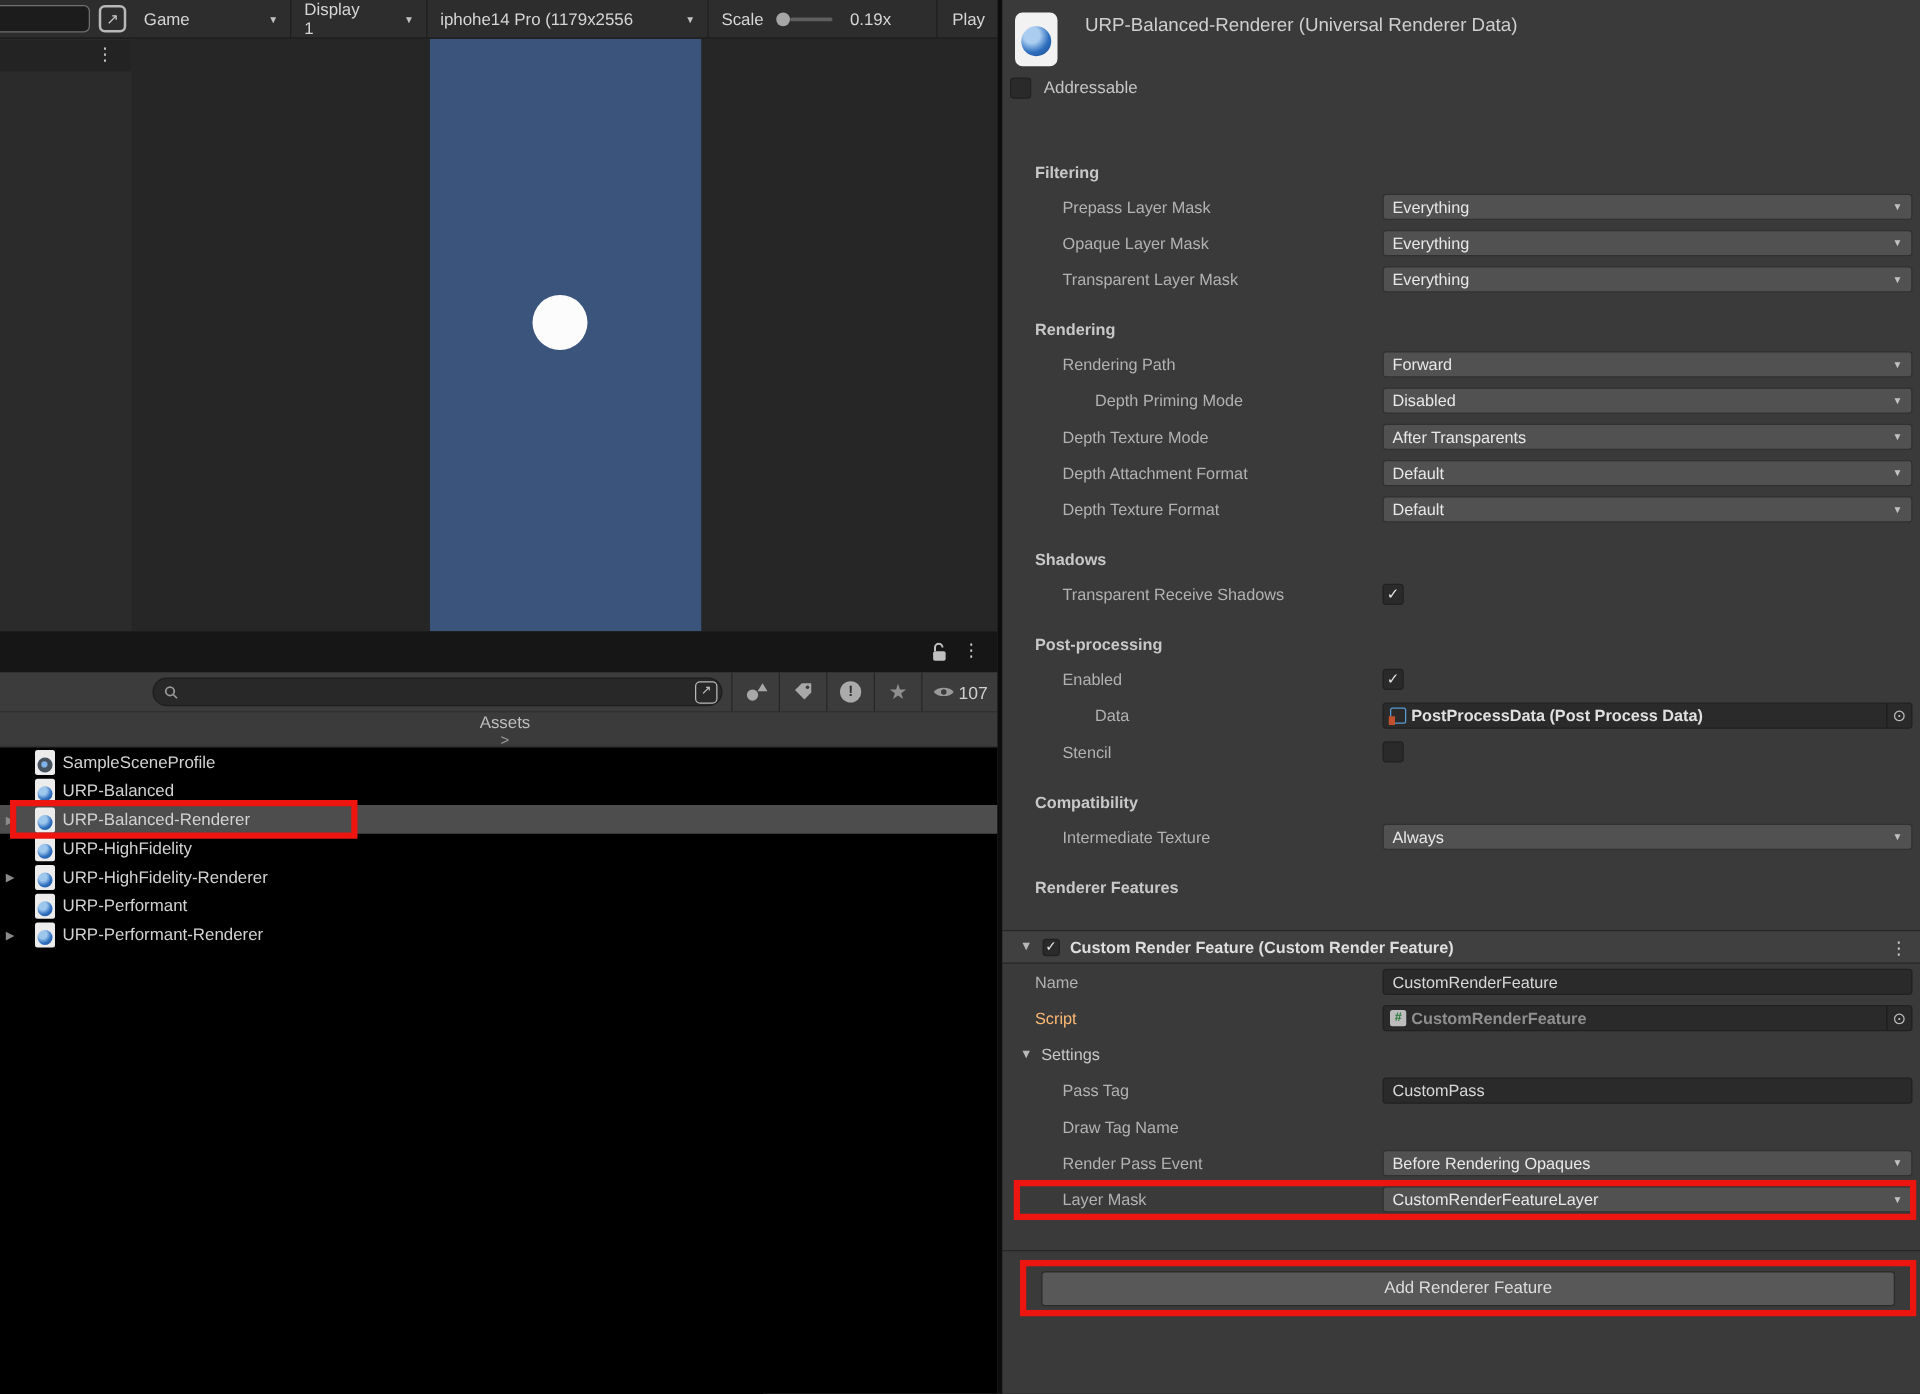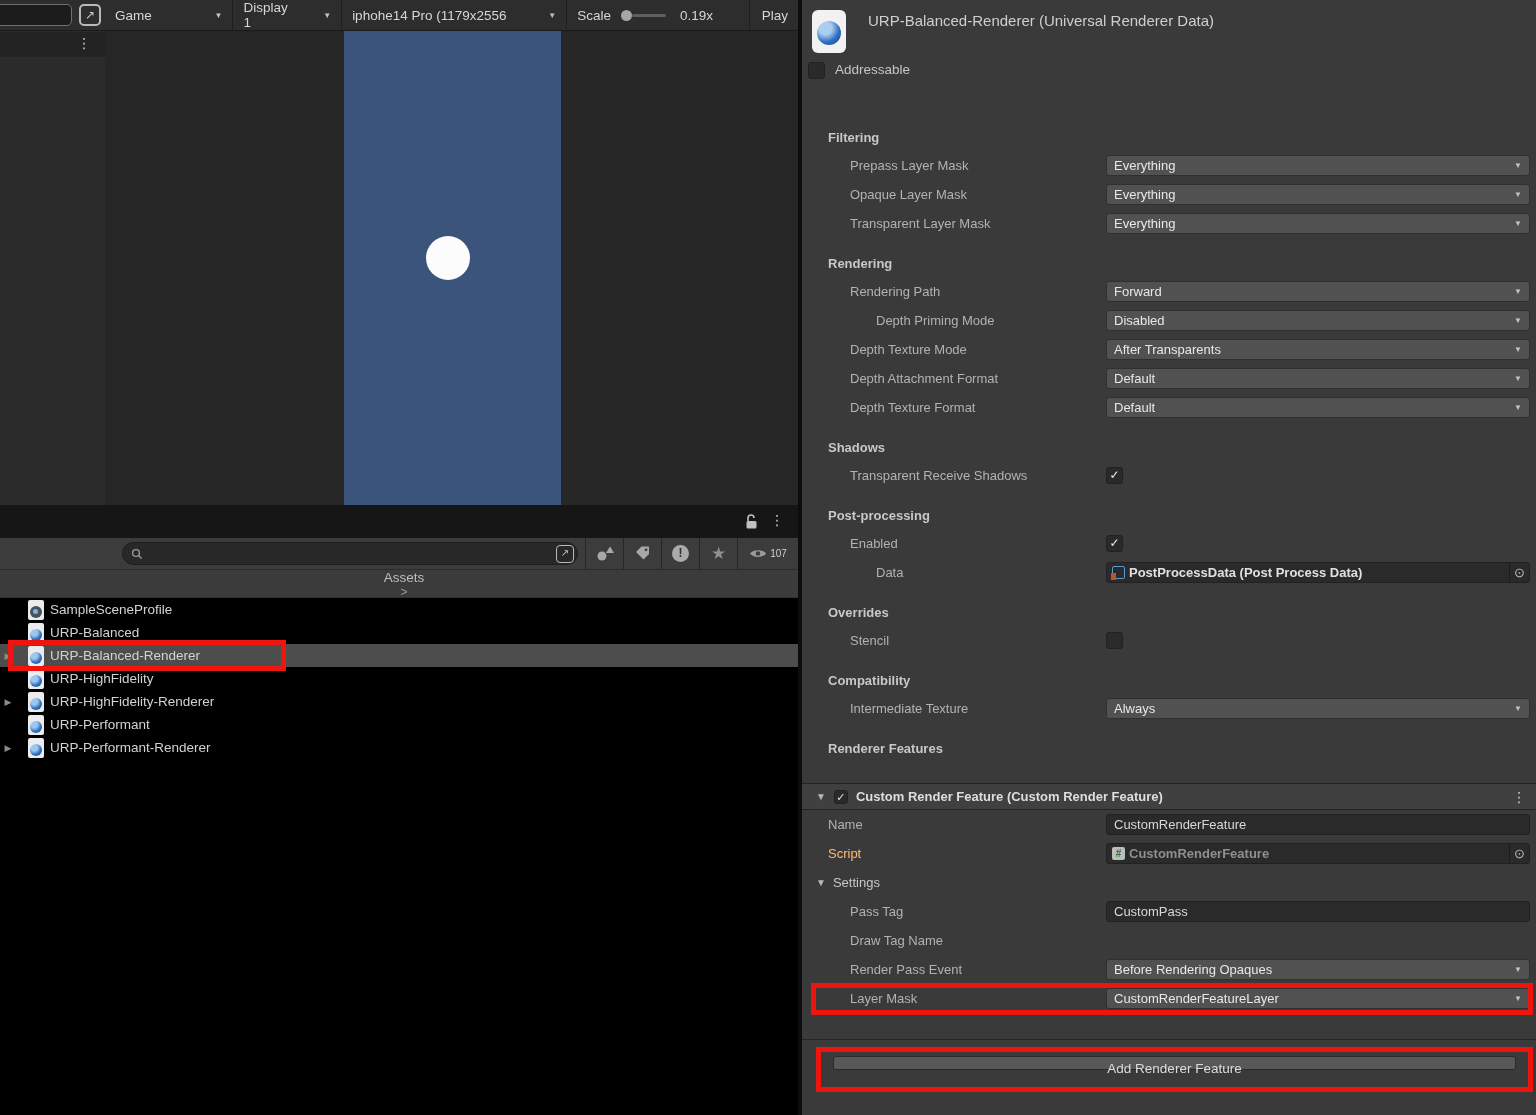--- a/index.html
+++ b/index.html
@@ -44,21 +44,21 @@
   .proj-toolbar { position:absolute; left:0; top:538px; width:798px; height:32px; background:#3c3c3c; border-bottom:1px solid #2c2c2c; }
   .search-pill { position:absolute; left:122px; top:4px; width:456px; height:23px; background:#282828; border:1px solid #1d1d1d; border-radius:12px; }
   .mag { position:absolute; left:8px; top:5px; width:12px; height:12px; }
   .search-pill .sq-btn { right:3px; top:2px; width:18px; height:18px; border-width:1.5px; font-size:10px; line-height:14px; border-radius:4px; }
   .tool-cell { position:absolute; top:0; height:31px; border-left:1px solid #262626; display:flex; align-items:center; justify-content:center; }
   .c-type { left:585px; width:38px; } .c-tag { left:623px; width:38px; }
   .c-warn { left:661px; width:38px; } .c-star { left:699px; width:38px; }
   .c-eye { left:737px; width:61px; }
   .warn-glyph { width:17px; height:17px; border-radius:50%; background:#ababab; color:#303030; font-weight:bold; font-size:12px; text-align:center; line-height:17px; }
   .star-glyph { color:#8f8f8f; font-size:17px; line-height:17px; }
-  .eye-count { color:#cfcfcf; font-size:10px; margin-left:3px; }
+  .eye-count { color:#cfcfcf; font-size:14px; margin-left:3px; }
 
   .breadcrumb { position:absolute; left:0; top:570px; width:798px; height:28px; background:#3b3b3b; border-bottom:1px solid #2e2e2e; display:flex; align-items:center; padding-left:10px; font-size:13.5px;flex-direction:column; }
   .bc-root { color:#bdbdbd; }
   .bc-sep { color:#9a9a9a; margin:0 7px; font-size:12px; }
   .bc-cur { color:#e8e8e8; font-weight:bold; }
 
   .file-list { position:absolute; left:0; top:598px; width:798px; height:517px; background:#000000; }
   .prow { position:relative; height:23px; display:flex; align-items:center; }
   .prow.sel { background:#4d4d4d; }
   .fold { width:16px; text-align:center; color:#8a8a8a; font-size:9px; }
@@ -112,21 +112,21 @@
   .feature-head .cb { width:14px; height:14px; line-height:12px; font-size:11px; margin-right:8px; }
   .feature-title { color:#dedede; font-weight:bold; font-size:13px; }
   .feature-head .kebab { margin-left:auto; }
   .feature-rows { padding-top:4px; }
   .settings-row { display:flex; align-items:center; height:21px; margin:4px 0 8px 14px; }
   .settings-row .fold2 { color:#b8b8b8; font-size:10px; margin-right:7px; }
   .settings-label { color:#c8c8c8; font-size:13px; }
 
   .bottom-sep { margin-top:30px; height:1px; background:#262626; }
   .add-box { margin:7px 3px 0 14px; border:5px solid #ee1511; height:45px; padding:4px 12px 0 12px; }
-  .add-btn { height:14px; background:#585858; border:1px solid #2a2a2a; border-radius:3px; color:#dddddd; font-size:13.5px; text-align:center; line-height:24px; }
+  .add-btn { height:28px; background:#585858; border:1px solid #2a2a2a; border-radius:3px; color:#dddddd; font-size:13.5px; text-align:center; line-height:24px; }
   .lm-wrap { position:relative; }
   .lm-anno { left:9px; right:3px; top:-5px; height:32px; }
 
   svg { display:block; }
 </style>
 </head>
 <body>
 
 <div class="root">
 
@@ -371,21 +371,20 @@
         </div>
       <div class="row">
           <div class="lbl l2">Data</div>
         <div class="val objf">
           <span class="cube-icon"></span>
           <span class="otxt">PostProcessData (Post Process Data)</span>
           <span class="picker">⊙</span>
         </div>
         </div>
 
-      <div class="sec-title">Overrides</div>
       <div class="row">
           <div class="lbl">Stencil</div>
         <span class="cb"></span>
         </div>
 
       <div class="sec-title">Compatibility</div>
       <div class="row">
           <div class="lbl">Intermediate Texture</div>
         <div class="val dd">
             <span>Always</span>

